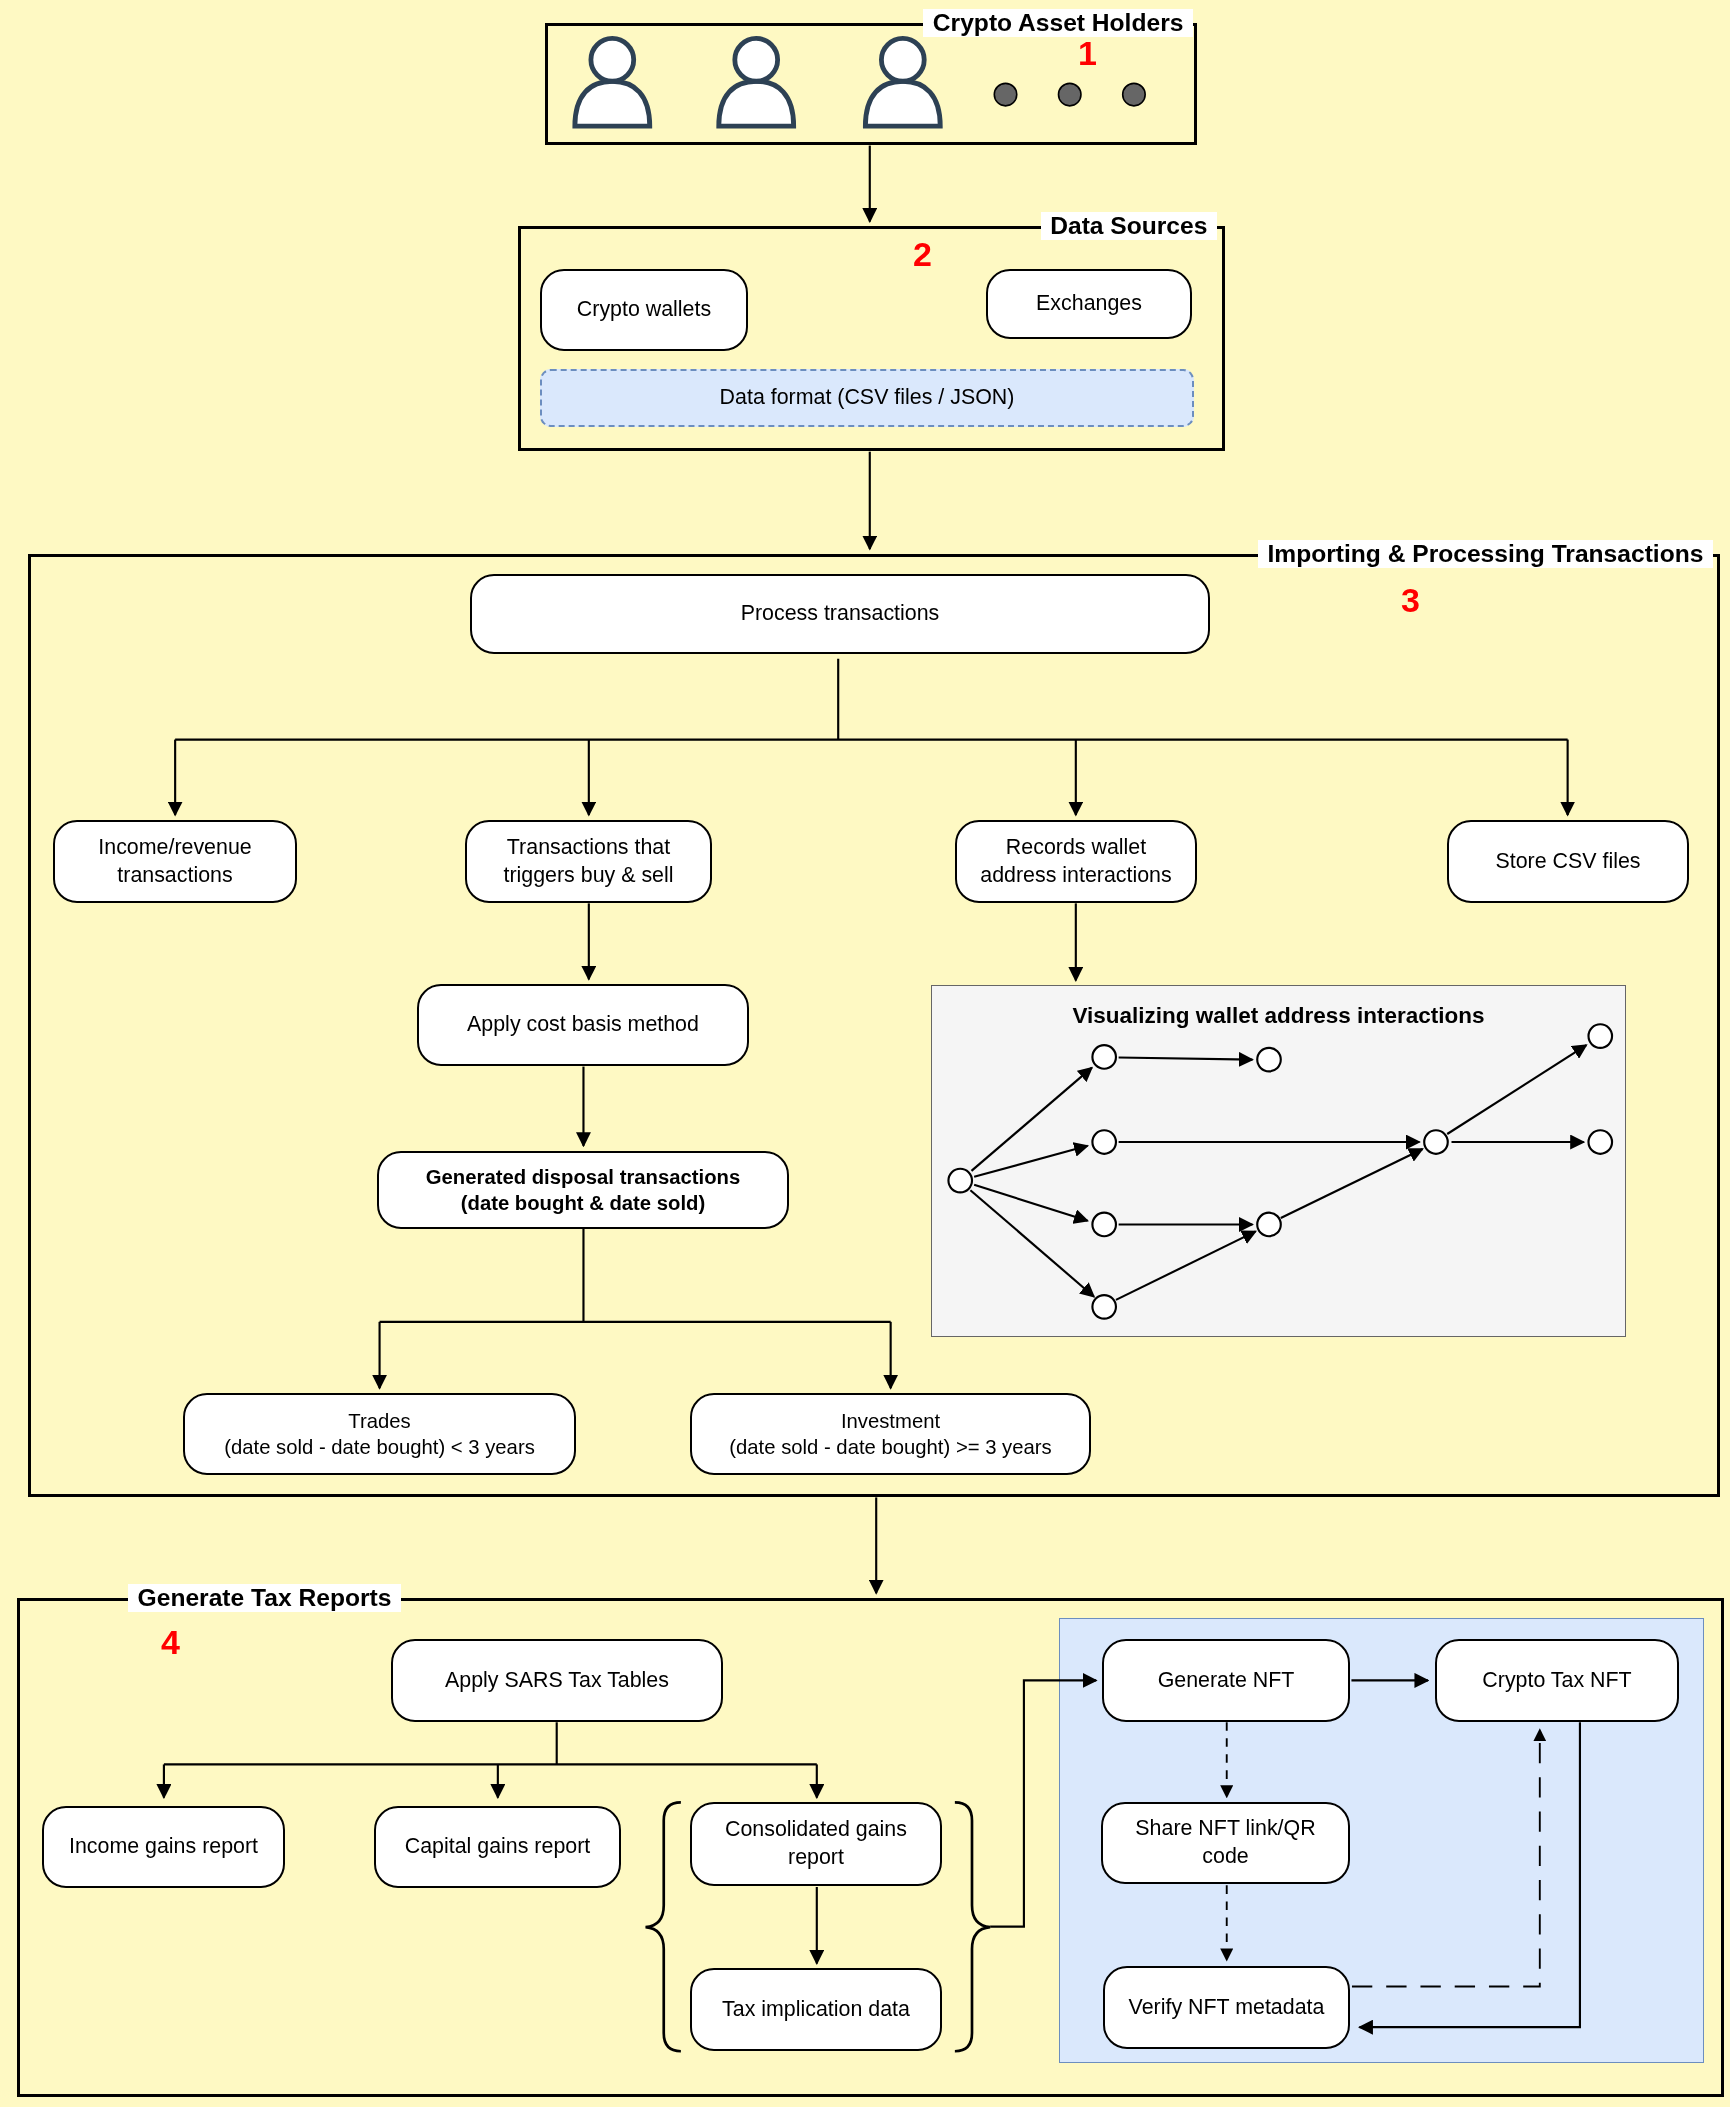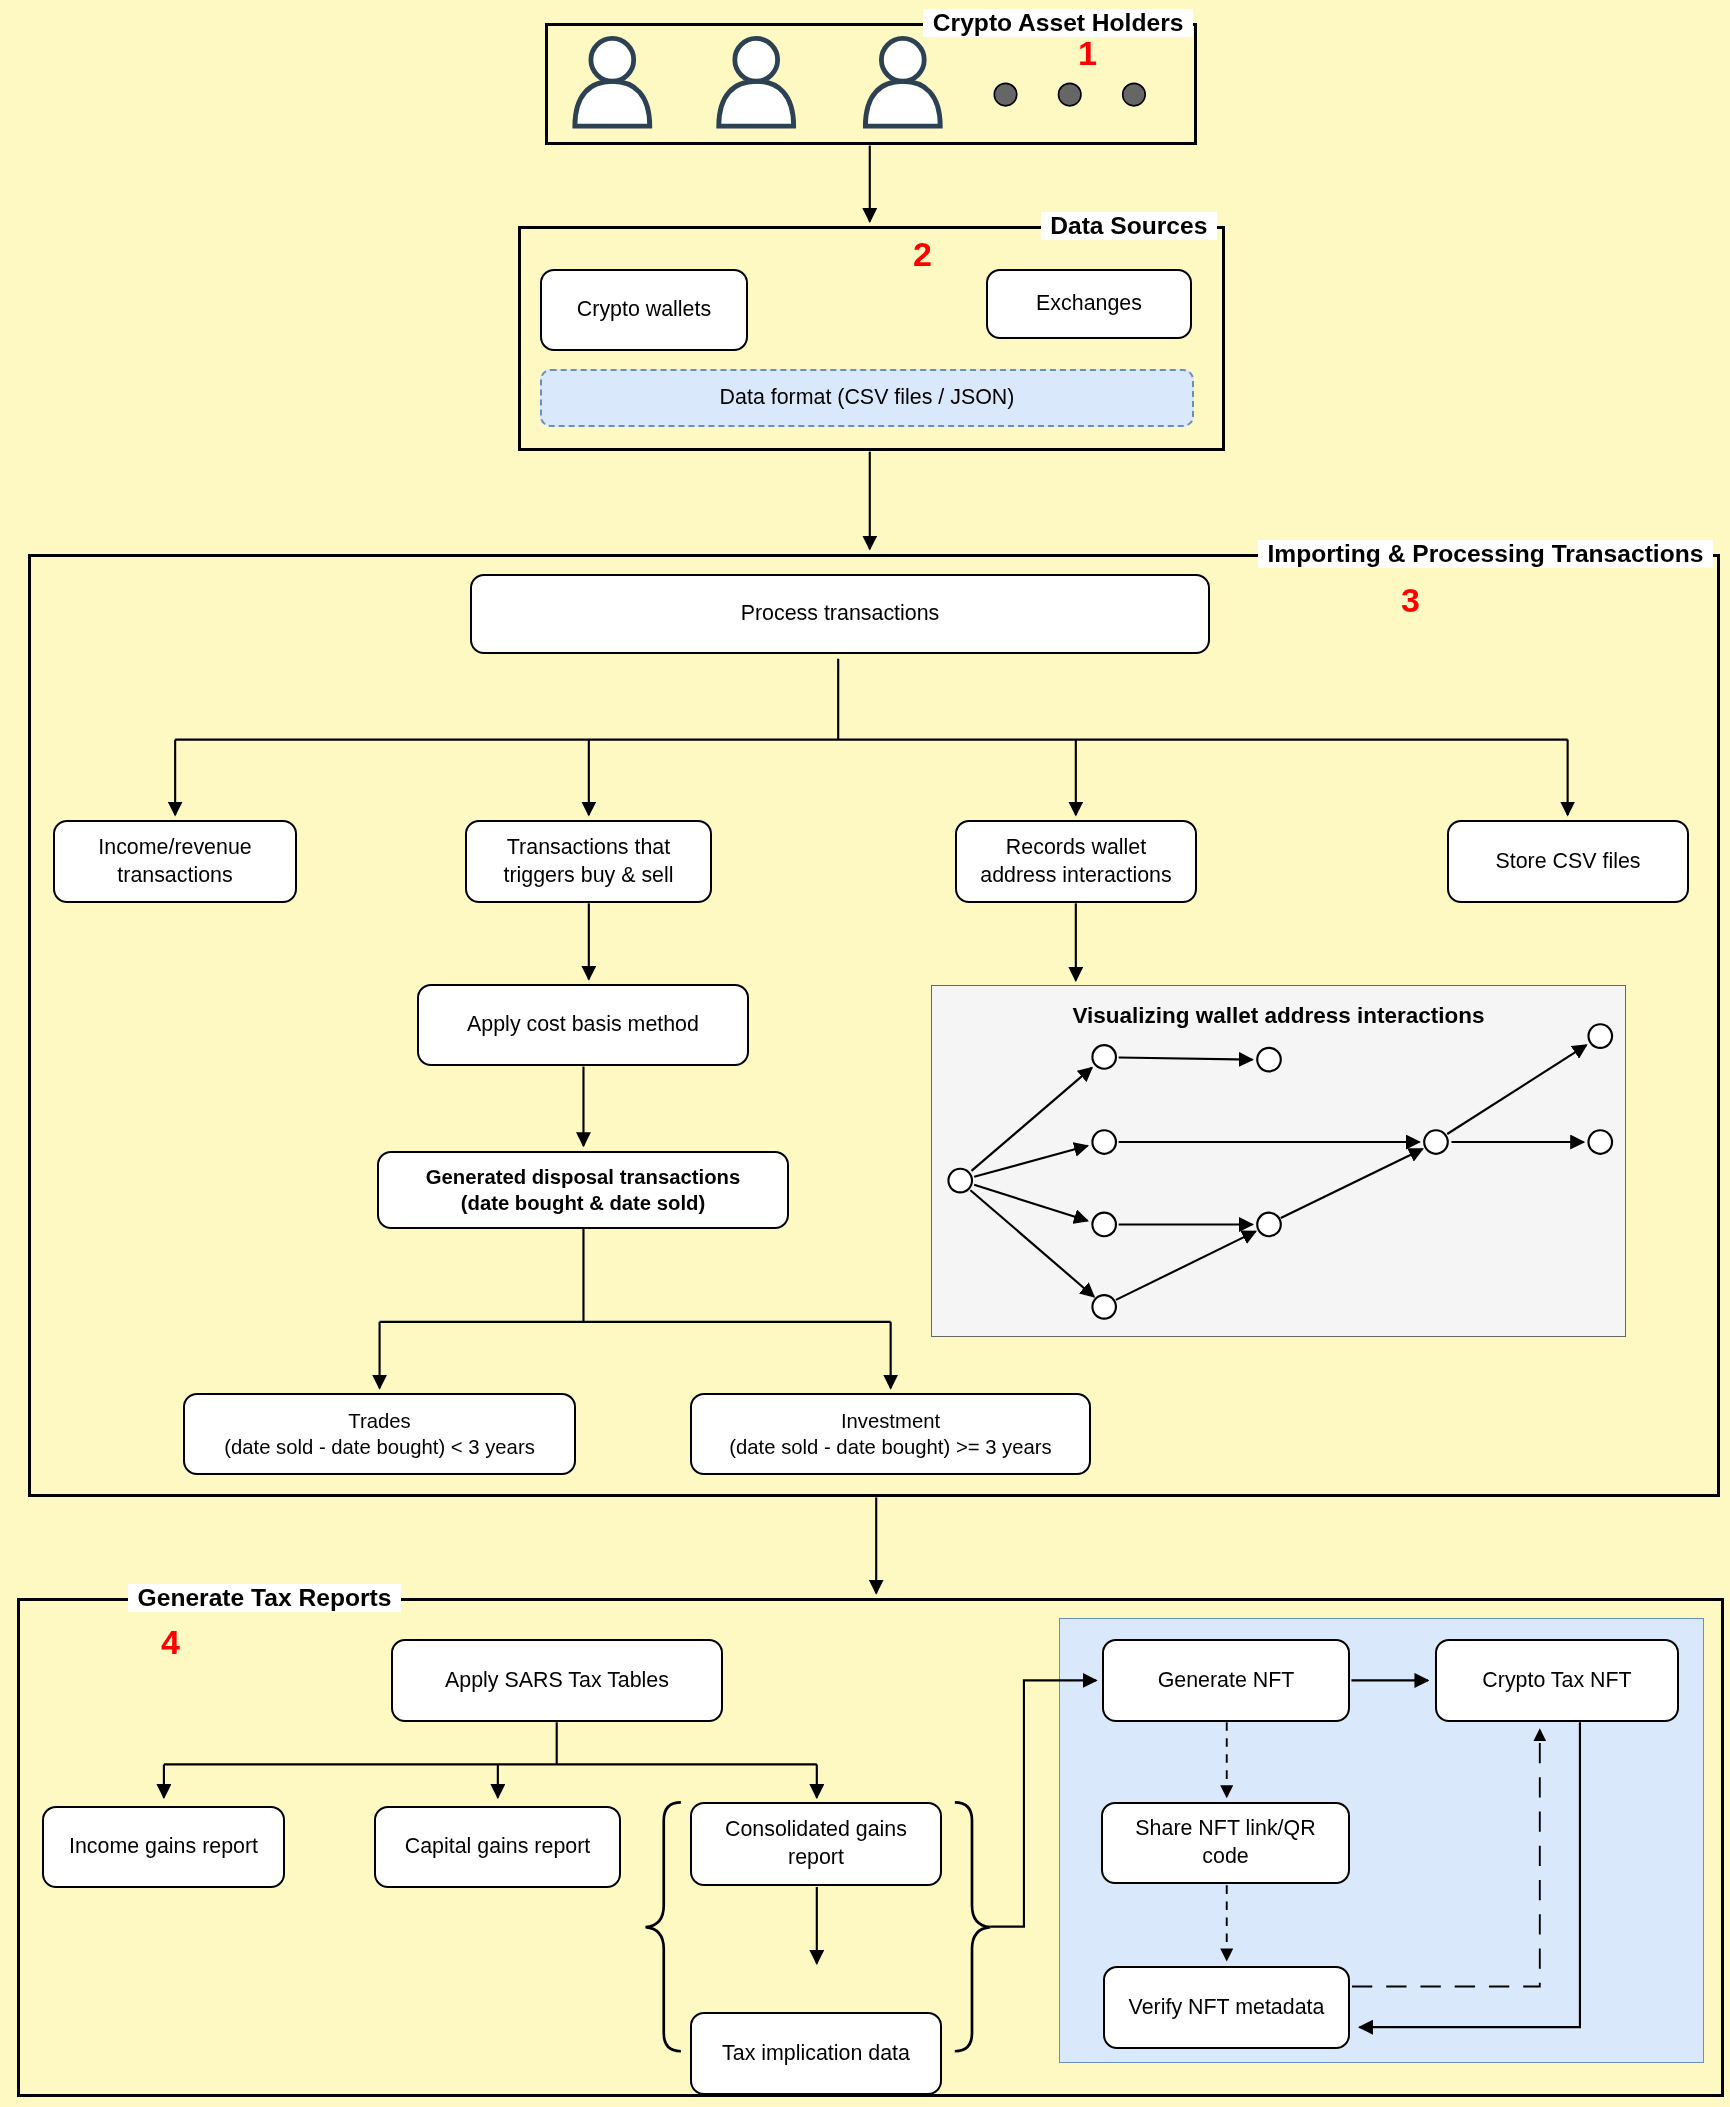--- a/index.html
+++ b/index.html
@@ -2,21 +2,21 @@
 <html style="font-size:8.6px"><head>
 <meta charset="utf-8">
 <style>
   html,body{margin:0;padding:0;background:#ffffff;}
   body{font-family:"Liberation Sans", sans-serif; color:#000;}
   #canvas{position:relative;width:1731px;height:2108px;background:#fef9c3;overflow:hidden;}
   svg.overlay{position:absolute;left:0;top:0;pointer-events:none;}
   .group{position:absolute;border:3.2px solid #000;box-sizing:border-box;background:transparent;}
   .glabel{position:absolute;background:#fff;font-weight:bold;font-size:24.6px;line-height:28px;padding:0 9.6px;white-space:nowrap;z-index:5;}
   .rednum{position:absolute;color:#ff0000;font-weight:bold;font-size:34px;line-height:39px;z-index:5;}
-  .node{position:absolute;box-sizing:border-box;border:2.1px solid #000;border-radius:14px;background:#fff;
+  .node{position:absolute;box-sizing:border-box;border:2.1px solid #000;border-radius:24px;background:#fff;
         display:flex;align-items:center;justify-content:center;text-align:center;
         font-size:21.4px;line-height:1.3;white-space:pre-line;padding:3.2px 13px;z-index:4;}
   .node.blue{background:#dae8fc;border:2.1px dashed #6c8ebf;border-radius:10.7px;}
   .panel-gray{position:absolute;box-sizing:border-box;background:#f5f5f5;border:1.6px solid #666666;z-index:2;}
   .panel-blue{position:absolute;box-sizing:border-box;background:#dae8fc;border:1.6px solid #6c8ebf;z-index:2;}
   .panel-title{position:absolute;width:100%;text-align:center;font-weight:bold;font-size:22.5px;top:17px;left:0;}
   .icons-svg{position:absolute;z-index:4;}
 </style>
 </head>
 <body>
@@ -84,21 +84,21 @@
 
   <div class="group" style="left:16.6px;top:1598px;width:1707px;height:499px;"></div>
   <div class="glabel" style="left:128px;top:1584px;">Generate Tax Reports</div>
   <div class="rednum" style="left:161px;top:1623px;">4</div>
 
   <div class="node" style="left:391px;top:1639px;width:332px;height:83px;">Apply SARS Tax Tables</div>
   <div class="node" style="left:42px;top:1806px;width:243px;height:82px;">Income gains report</div>
   <div class="node" style="left:374px;top:1806px;width:247px;height:82px;">Capital gains report</div>
   <div class="node" style="left:690px;top:1802px;width:252px;height:84px;">Consolidated gains
 report</div>
-  <div class="node" style="left:690px;top:1968px;width:252px;height:83px;margin-top:44px;">Tax implication data</div>
+  <div class="node" style="left:690px;top:1968px;width:252px;height:83px;">Tax implication data</div>
 
   <div class="panel-blue" style="left:1059px;top:1618px;width:645px;height:445px;"></div>
   <div class="node" style="left:1102px;top:1639px;width:248px;height:83px;">Generate NFT</div>
   <div class="node" style="left:1435px;top:1639px;width:244px;height:83px;">Crypto Tax NFT</div>
   <div class="node" style="left:1101px;top:1802px;width:249px;height:82px;">Share NFT link/QR
 code</div>
   <div class="node" style="left:1103px;top:1966px;width:247px;height:83px;">Verify NFT metadata</div>
 
   <svg class="overlay" width="1731" height="2108" viewBox="0 0 3234 3939" style="z-index:3;">
     <defs>

